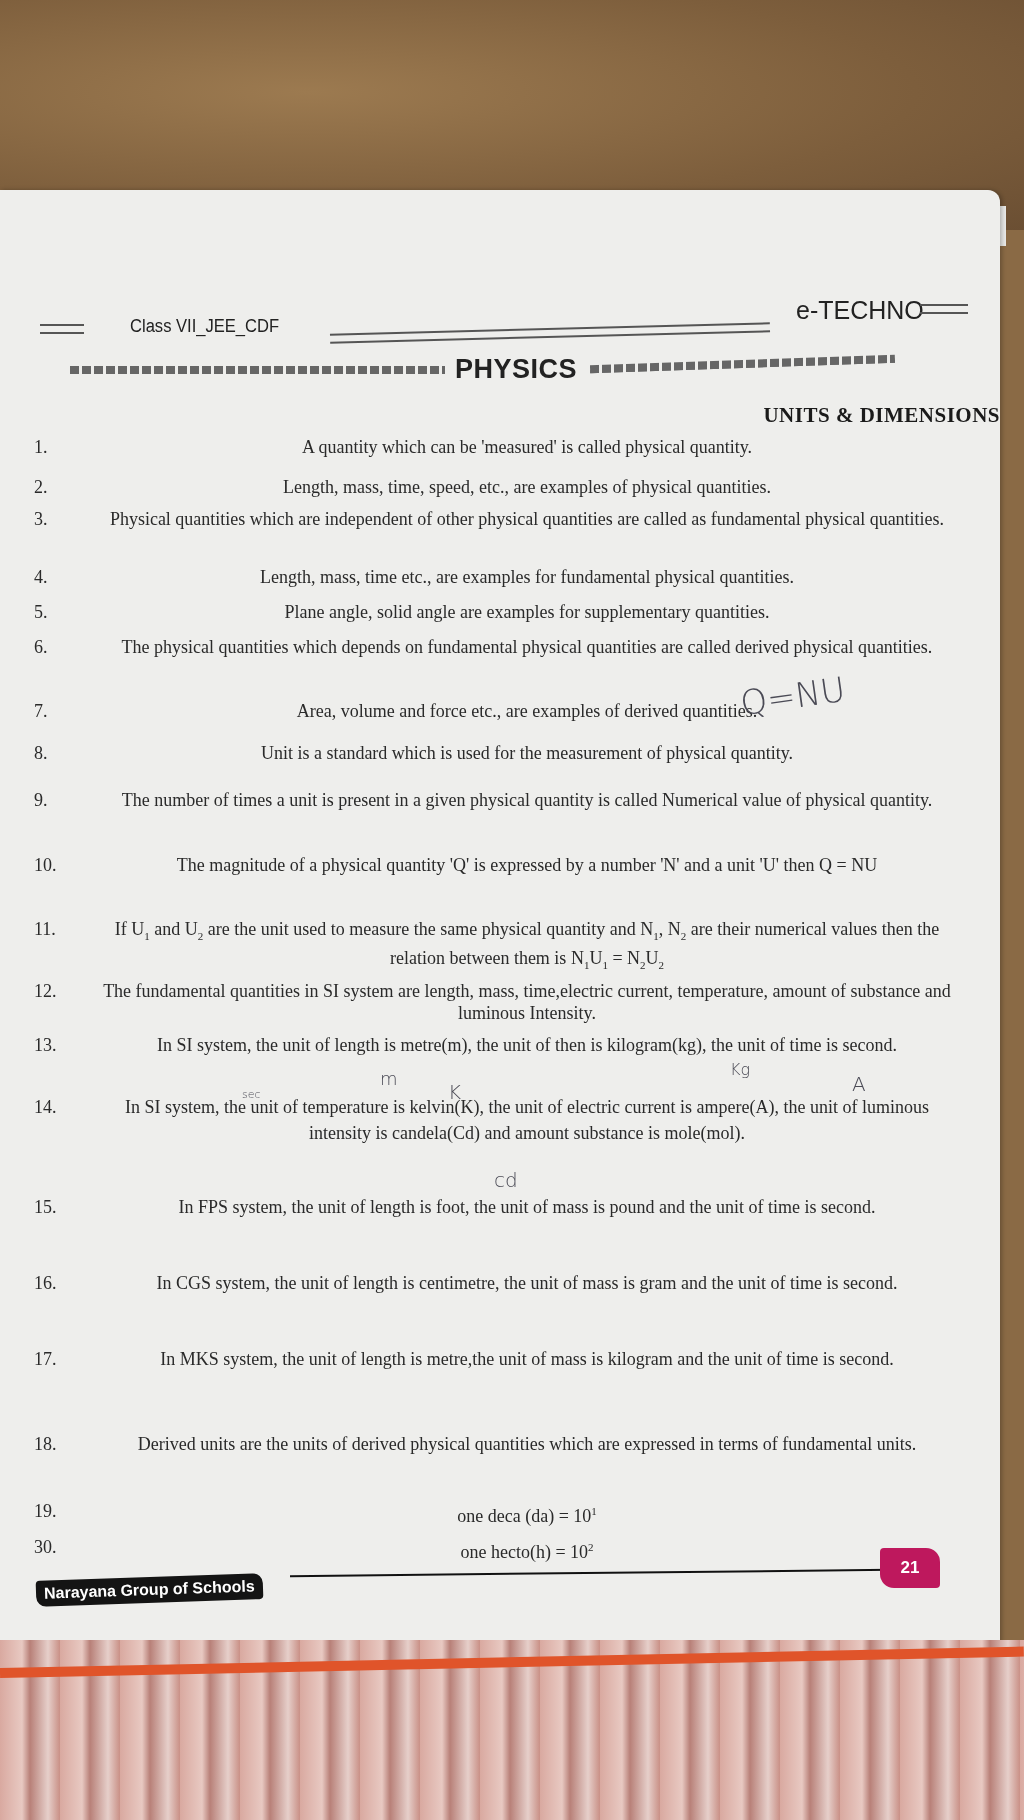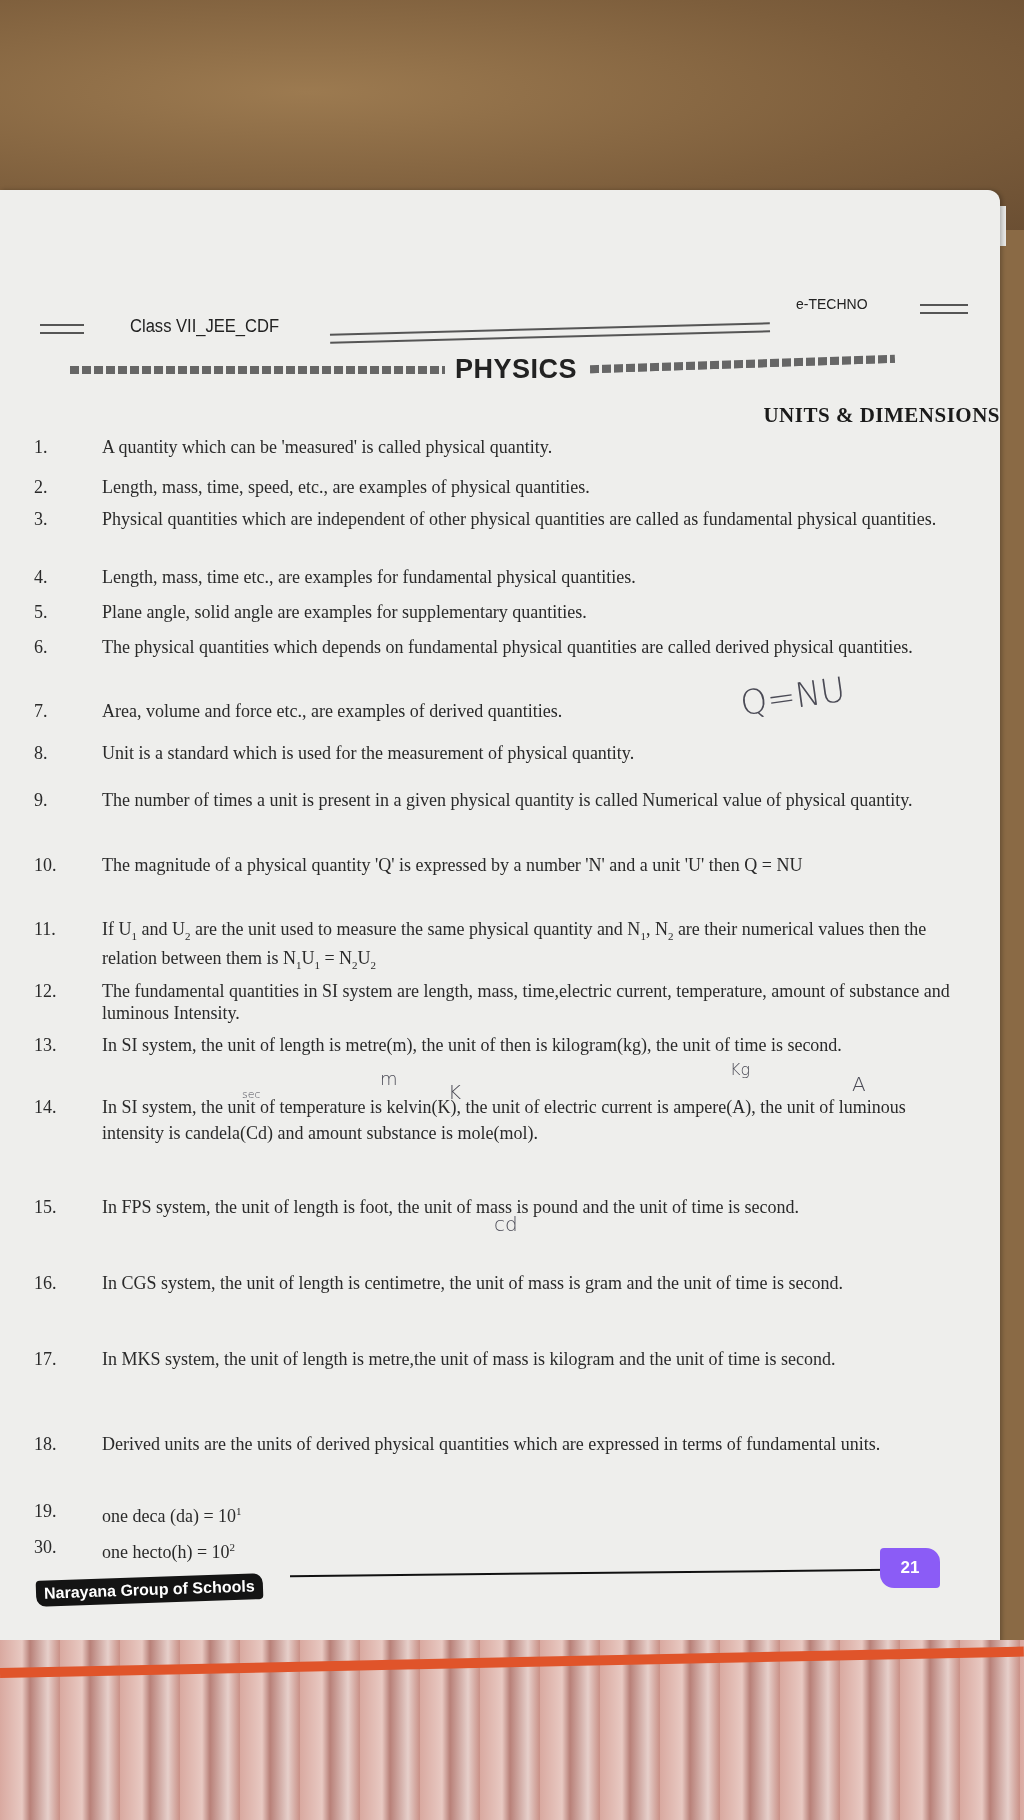--- a/index.html
+++ b/index.html
@@ -33,51 +33,51 @@
   .header-row {
     position:absolute; left:40px; top:316px; width:940px; height:24px;
   }
   .dbl { position:absolute; height:6px; border-top:2px solid #555; border-bottom:2px solid #555; }
   .class-label {
     position:absolute; left:90px; top:0; font-family:"Liberation Sans", sans-serif;
     font-size:18px; color:#222; transform:scaleX(0.92); transform-origin:left;
   }
   .etechno {
     position:absolute; left:756px; top:-20px; font-family:"Liberation Sans", sans-serif;
-    font-size:14px; color:#222;
+    font-size:25px; color:#222;
   }
   .subject-row {
     position:absolute; left:70px; top:360px; width:830px; height:26px;
   }
   .dashes { position:absolute; top:6px; height:8px;
     background: repeating-linear-gradient(90deg, #666 0 9px, transparent 9px 12px);
     border:none;
   }
   .dashes::after { content:""; position:absolute; left:0; right:0; top:5px; height:3px;
     background: repeating-linear-gradient(90deg, #666 0 9px, transparent 9px 12px); }
   .subject {
     position:absolute; left:385px; top:-6px; font-family:"Liberation Sans", sans-serif;
     font-size:27px; font-weight:bold; color:#222; letter-spacing:0.5px;
   }
   .title {
     position:absolute; left:0; width:1000px; top:403px; text-align:right;
     font-size:21px; font-weight:bold; color:#1a1a1a; letter-spacing:0.5px;
   }
   .item { position:absolute; left:34px; width:920px; font-size:18px; color:#2a2a2a; line-height:22px; }
   .item .num { position:absolute; left:0; top:0; width:50px; }
-  .item .txt { position:absolute; left:68px; top:0; width:850px; }
+  .item .txt { position:absolute; left:68px; top:0; width:850px;text-align:center; }
   .hand { position:absolute; font-family:"DejaVu Sans", sans-serif; color:#4a4a55; font-weight:300; }
   .footer-line { position:absolute; left:290px; top:1572px; width:600px; height:2px; background:#111; transform:rotate(-0.6deg); }
   .school-badge {
     position:absolute; left:36px; top:1577px; background:#141414; color:#fff;
     font-family:"Liberation Sans", sans-serif; font-size:16px; font-weight:bold;
     padding:4px 8px; border-radius:4px 10px 4px 10px; transform:rotate(-2deg);
   }
   .page-num {
-    position:absolute; left:880px; top:1548px; width:60px; height:40px; background:#8b5cf6; color:#fff;
+    position:absolute; left:880px; top:1548px; width:60px; height:40px; background:#be185d; color:#fff;
     font-family:"Liberation Sans", sans-serif; font-size:17px; font-weight:bold; text-align:center; line-height:40px;
     border-radius:4px 14px 4px 14px;
   }
   sub { font-size:11px; }
   sup { font-size:11px; }
 </style>
 </head>
 <body>
 
 <div class="desk"></div>
@@ -182,17 +182,17 @@
   <span class="num">30.</span>
   <span class="txt"><span>one hecto(h)  = 10</span><sup>2</sup></span>
 </div>
 
 <div class="hand" style="left:740px;top:676px;font-size:34px;transform:rotate(-8deg);">Q=NU</div>
 <div class="hand" style="left:380px;top:1068px;font-size:18px;">m</div>
 <div class="hand" style="left:730px;top:1060px;font-size:16px;">Kg</div>
 <div class="hand" style="left:852px;top:1072px;font-size:20px;">A</div>
 <div class="hand" style="left:448px;top:1080px;font-size:20px;">K</div>
 <div class="hand" style="left:242px;top:1088px;font-size:11px;">sec</div>
-<div class="hand" style="left:494px;top:1168px;font-size:20px;margin-top:44px;">cd</div>
+<div class="hand" style="left:494px;top:1168px;font-size:20px;">cd</div>
 
 <div class="footer-line"></div>
 <div class="school-badge">Narayana Group of Schools</div>
 <div class="page-num">21</div>
 
 </body></html>

